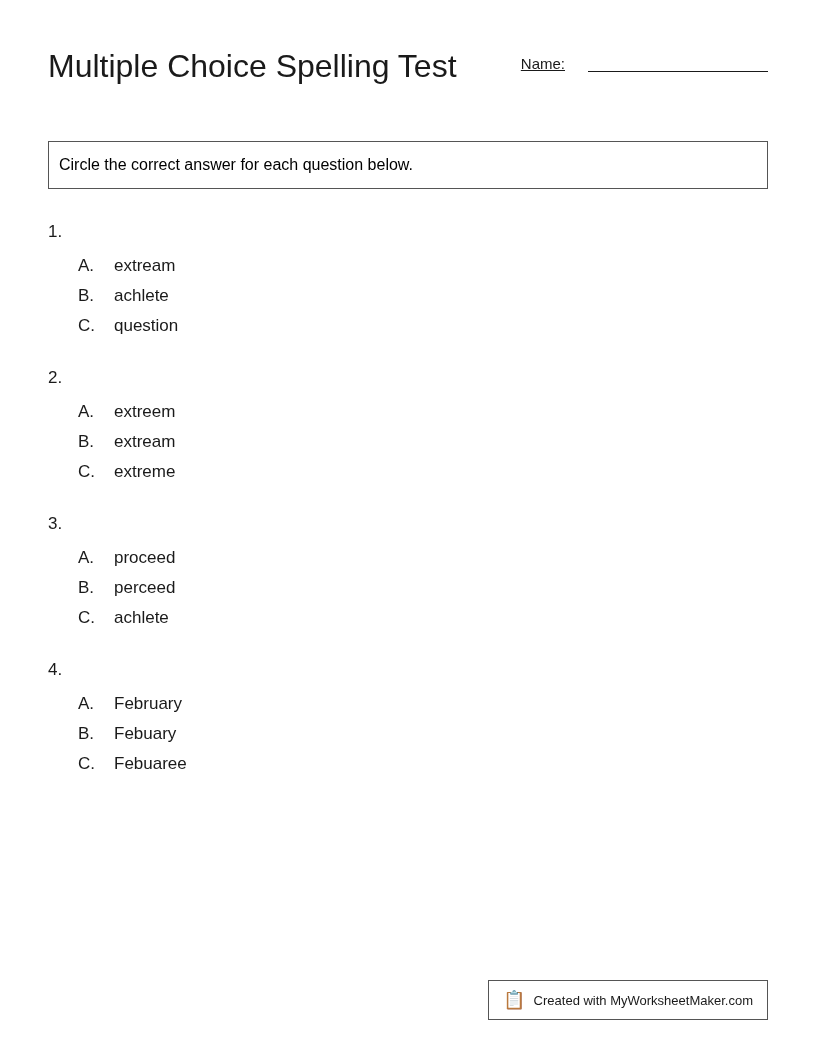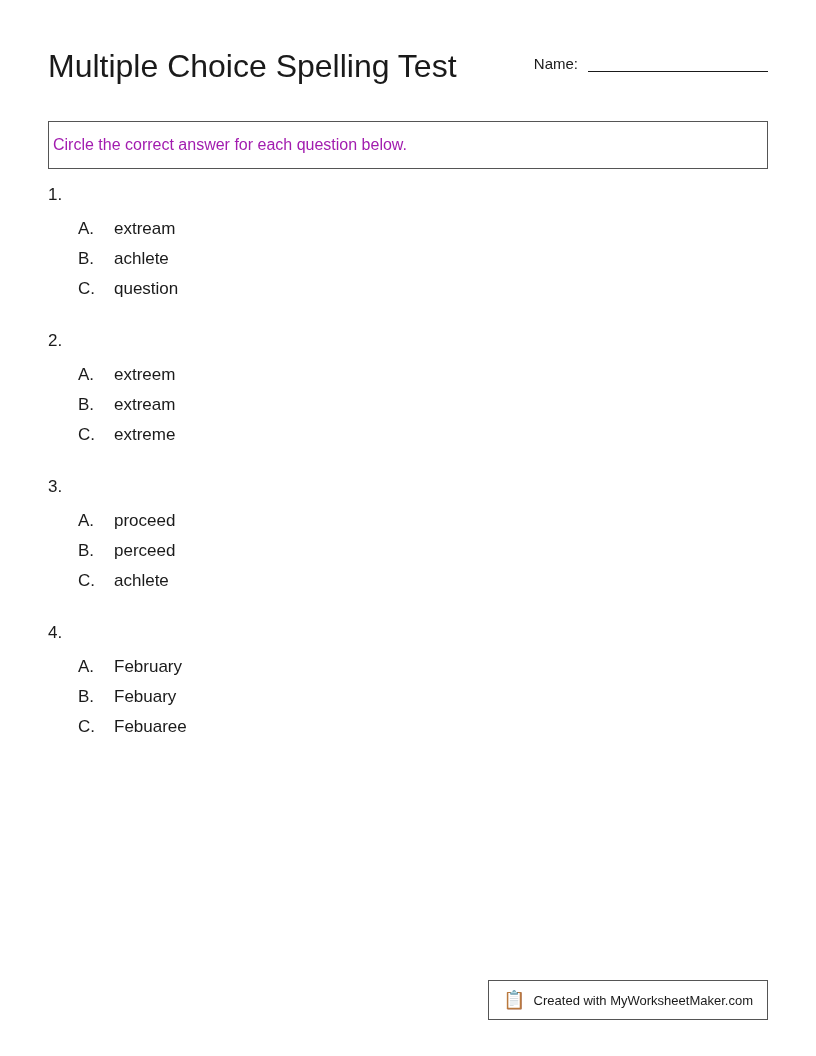--- a/index.html
+++ b/index.html
@@ -21,60 +21,61 @@
       width: 816px;
       min-height: 1056px;
       padding: 48px 48px 60px 48px;
       position: relative;
     }
 
     .header {
       display: flex;
       justify-content: space-between;
       align-items: flex-start;
-      margin-bottom: 36px;
+      margin-bottom: 56px;
     }
 
     .title {
       font-family: Arial, Helvetica, sans-serif;
       font-size: 32px;
       font-weight: normal;
       color: #1a1a1a;
     }
 
     .name-date-block {
       display: flex;
       flex-direction: column;
       gap: 10px;
       padding-top: 6px;
     }
 
     .field-row {
       display: flex;
       align-items: center;
-      gap: 10px;
+      gap: 23px;
       font-family: Arial, Helvetica, sans-serif;
       font-size: 15px;
       color: #1a1a1a;
+      text-decoration: underline;
     }
 
     .field-line {
       display: inline-block;
       width: 180px;
       border-bottom: 1.5px solid #1a1a1a;
       height: 18px;
     }
 
     .instruction-box {
       border: 1.5px solid #555;
-      padding: 14px 4px;
-      margin-bottom: 16px;
+      padding: 14px 10px;
+      margin-bottom: 33px;
       font-family: Arial, Helvetica, sans-serif;
       font-size: 16px;
-      color: #a21caf;
+      color: #000000;
     }
 
     .questions-section {
       display: flex;
       flex-direction: column;
       gap: 0;
     }
 
     .question-block {
       margin-bottom: 32px;

